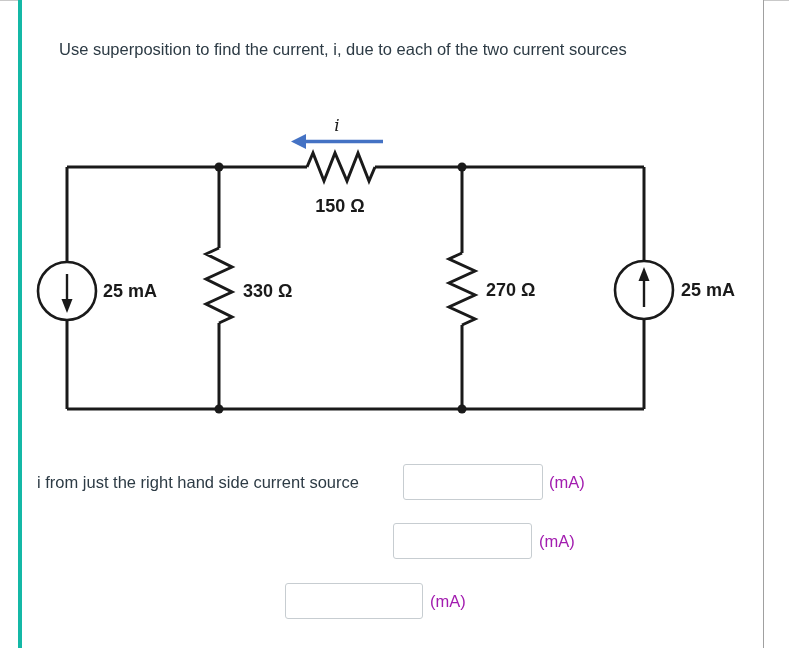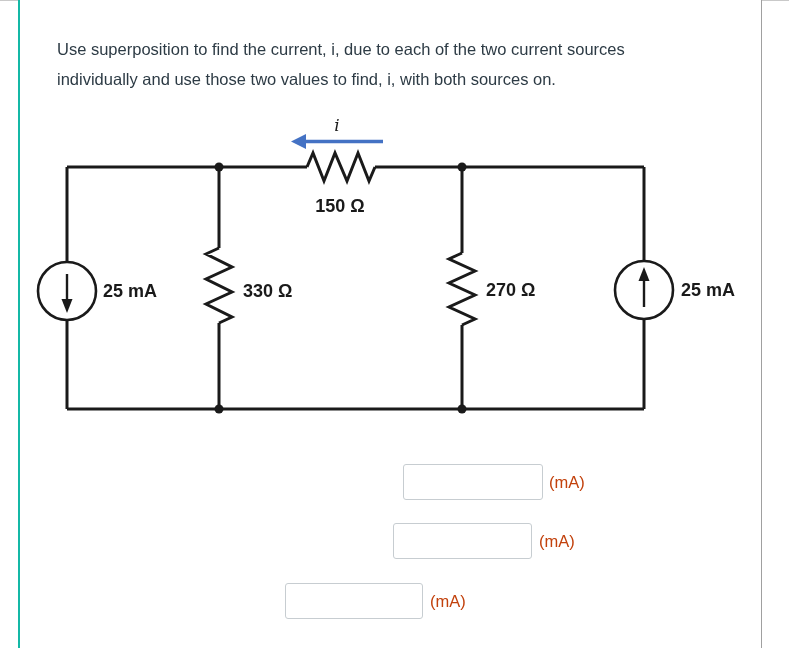--- a/index.html
+++ b/index.html
@@ -1,26 +1,26 @@
 <!DOCTYPE html>
 <html><head>
 <meta charset="utf-8">
 <style>
   html,body{margin:0;padding:0;background:#ffffff;}
   .stage{position:relative;width:789px;height:648px;background:#fff;overflow:hidden;
          font-family:"Liberation Sans",sans-serif;color:#2d3b45;}
   .top-line{position:absolute;left:0;top:0;width:789px;height:1px;background:#c9c9c9;}
   .panel{position:absolute;left:18px;top:0;width:741px;height:648px;
-         border-left:2px solid #14b8a6;border-right:1px solid #a0a0a0;background:#fff;}
+         border-left:4px solid #14b8a6;border-right:1px solid #a0a0a0;background:#fff;}
   .statement{position:absolute;left:37px;top:34px;width:690px;
              font-size:16.5px;line-height:30px;color:#2d3b45;}
   .circuit-svg{position:absolute;left:0;top:0;width:789px;height:648px;pointer-events:none;}
   .answer-row{position:absolute;left:37px;height:36px;width:620px;}
   .answer-label{position:absolute;left:0;top:0;line-height:36px;font-size:16.5px;color:#2d3b45;white-space:nowrap;}
-  .answer-unit{position:absolute;top:0;line-height:36px;font-size:16.5px;color:#c2410c;white-space:nowrap;}
+  .answer-unit{position:absolute;top:0;line-height:36px;font-size:16.5px;color:#a21caf;white-space:nowrap;}
   .answer-input{position:absolute;top:0;height:36px;border:1px solid #c7cdd1;border-radius:3px;
                 background:#fff;box-sizing:border-box;font-size:15px;padding:0 8px;color:#2d3b45;outline:none;}
   .row1{top:464px;} .row1 .answer-input{left:366px;width:140px;} .row1 .answer-unit{left:512px;}
   .row2{top:523px;} .row2 .answer-input{left:356px;width:139px;} .row2 .answer-unit{left:502px;}
   .row3{top:583px;} .row3 .answer-input{left:248px;width:138px;} .row3 .answer-unit{left:393px;}
   .wire{stroke:#1a1a1a;stroke-width:3;fill:none;}
   .zig{stroke:#1a1a1a;stroke-width:3;fill:none;stroke-linejoin:miter;}
   .src{stroke:#1a1a1a;stroke-width:2.6;fill:#fff;}
   .srcarrow{stroke:#1a1a1a;stroke-width:2.4;fill:none;}
   .dot{fill:#1a1a1a;}
@@ -29,21 +29,20 @@
 </style>
 </head>
 <body>
 
 <div class="stage">
   <div class="top-line"></div>
   <div class="panel">
 
     <div class="statement">
       <div>Use superposition to find the current, i, due to each of the two current sources</div>
-      <div>individually and use those two values to find, i, with both sources on.</div>
     </div>
   </div>
 
   <svg class="circuit-svg" viewBox="0 0 789 648" xmlns="http://www.w3.org/2000/svg">
 
     <path class="wire" d="M67,167 H307 M375,167 H644"></path>
 
     <path class="wire" d="M67,409 H644"></path>
 
     <path class="wire" d="M67,167 V262 M67,320 V409"></path>
@@ -76,20 +75,21 @@
 
     <text class="ilabel" x="337" y="131" text-anchor="middle">i</text>
     <text class="clabel" x="340" y="212" text-anchor="middle">150 Ω</text>
     <text class="clabel" x="243" y="297">330 Ω</text>
     <text class="clabel" x="486" y="296">270 Ω</text>
     <text class="clabel" x="103" y="297">25 mA</text>
     <text class="clabel" x="681" y="296">25 mA</text>
   </svg>
 
   <div class="answer-row row1">
+    <span class="answer-label">i from just the right hand side current source</span>
     <input class="answer-input" type="text" value="" style="">
     <span class="answer-unit">(mA)</span>
   </div>
 
   <div class="answer-row row2">
     <input class="answer-input" type="text" value="" style="">
     <span class="answer-unit">(mA)</span>
   </div>
 
   <div class="answer-row row3">

